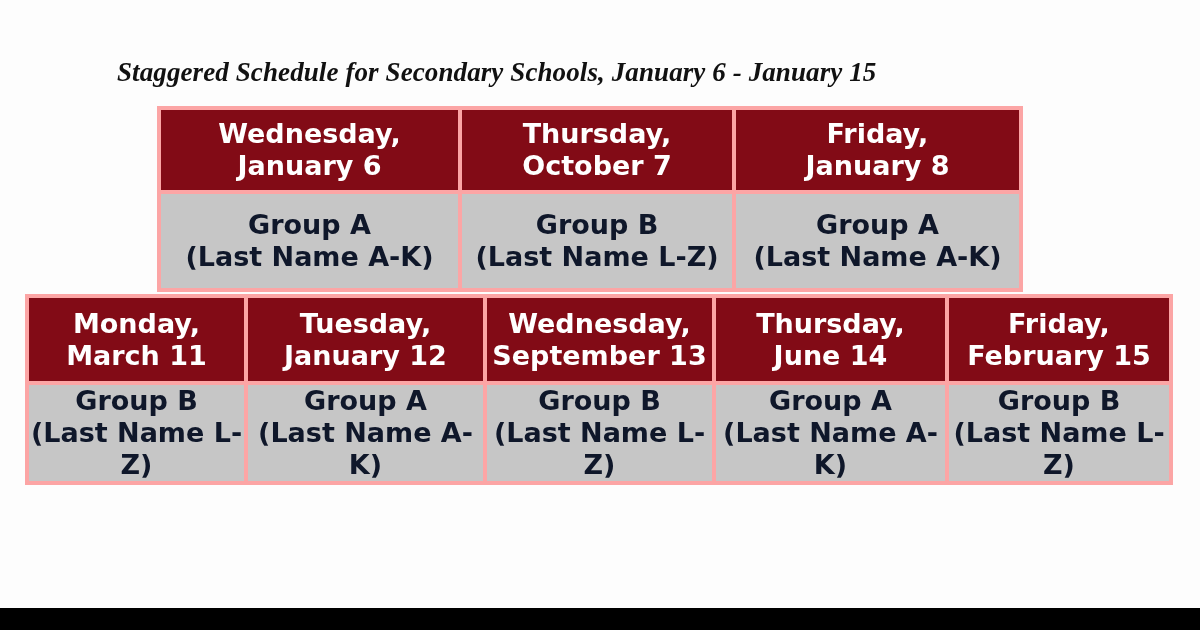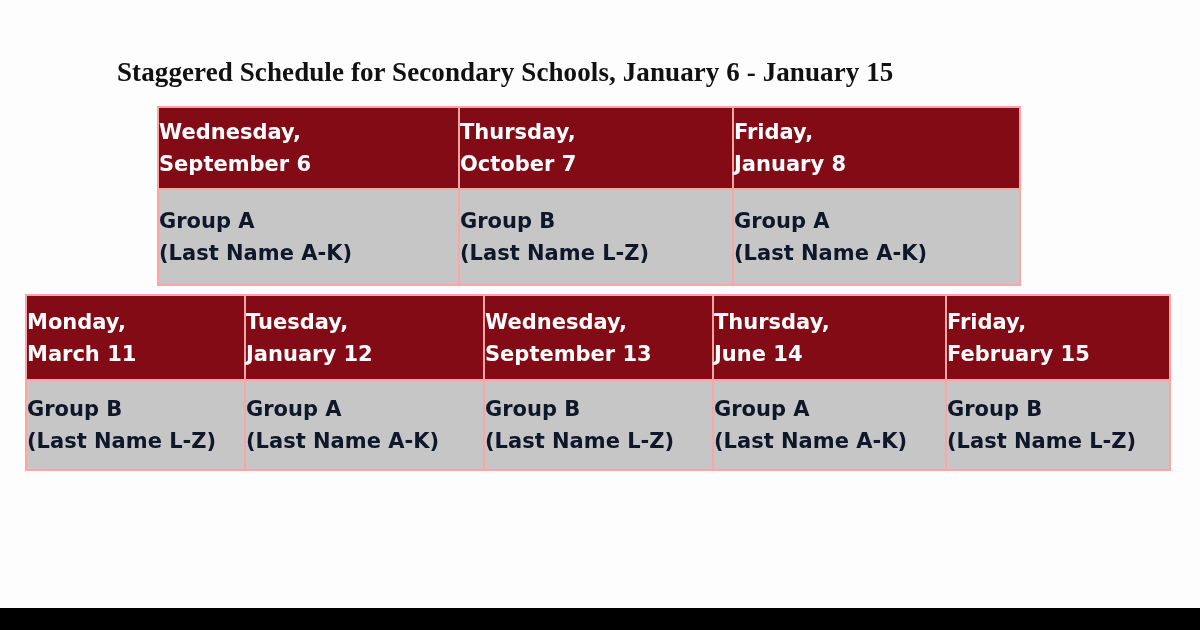--- a/index.html
+++ b/index.html
@@ -5,30 +5,30 @@
     html, body { margin: 0; padding: 0; }
     body {
       width: 1200px; height: 630px; position: relative; overflow: hidden;
       background: #fdfdfd;
       font-family: "Liberation Sans", "DejaVu Sans", sans-serif;
     }
     .title {
       position: absolute; left: 117px; top: 57px; width: 930px;
       font-family: "Liberation Serif", "DejaVu Serif", serif;
       font-weight: bold; font-size: 27px; color: #111;
-      white-space: nowrap; letter-spacing: 0.1px;
+      white-space: nowrap; letter-spacing: 0.1px; font-style: italic;
     }
     .sched {
       position: absolute; border-collapse: collapse; table-layout: fixed;
     }
     .sched td {
-      text-align: left; vertical-align: middle; padding: 0;
-      border: 2px solid #fca5a5;
+      text-align: center; vertical-align: middle; padding: 0;
+      border: 4px solid #fca5a5;
       font-family: "DejaVu Sans", sans-serif; font-weight: bold;
-      font-size: 21px; line-height: 32px;
+      font-size: 27px; line-height: 32px;
     }
     .sched .hdr td { background: #820b16; color: #ffffff; }
     .sched .body td { background: #c6c6c6; color: #0f172a; }
     .sched .line { display: block; }
     #table-week1 { left: 157px; top: 106px; width: 862px; }
     #table-week1 .hdr td { height: 80px; }
     #table-week1 .body td { height: 94px; }
     #table-week2 { left: 25px; top: 294px; width: 1144px; }
     #table-week2 .hdr td { height: 83px; }
     #table-week2 .body td { height: 88px; }
@@ -45,21 +45,21 @@
 <table class="sched" id="table-week1">
   <colgroup>
     <col style="width:301px">
       <col style="width:274px">
       <col style="width:287px">
   </colgroup>
   <tbody>
       <tr class="hdr">
     <td>
       <span class="line">Wednesday,</span>
-      <span class="line">September 6</span>
+      <span class="line">January 6</span>
     </td>
     <td>
       <span class="line">Thursday,</span>
       <span class="line">October 7</span>
     </td>
     <td>
       <span class="line">Friday,</span>
       <span class="line">January 8</span>
     </td>
   </tr>

